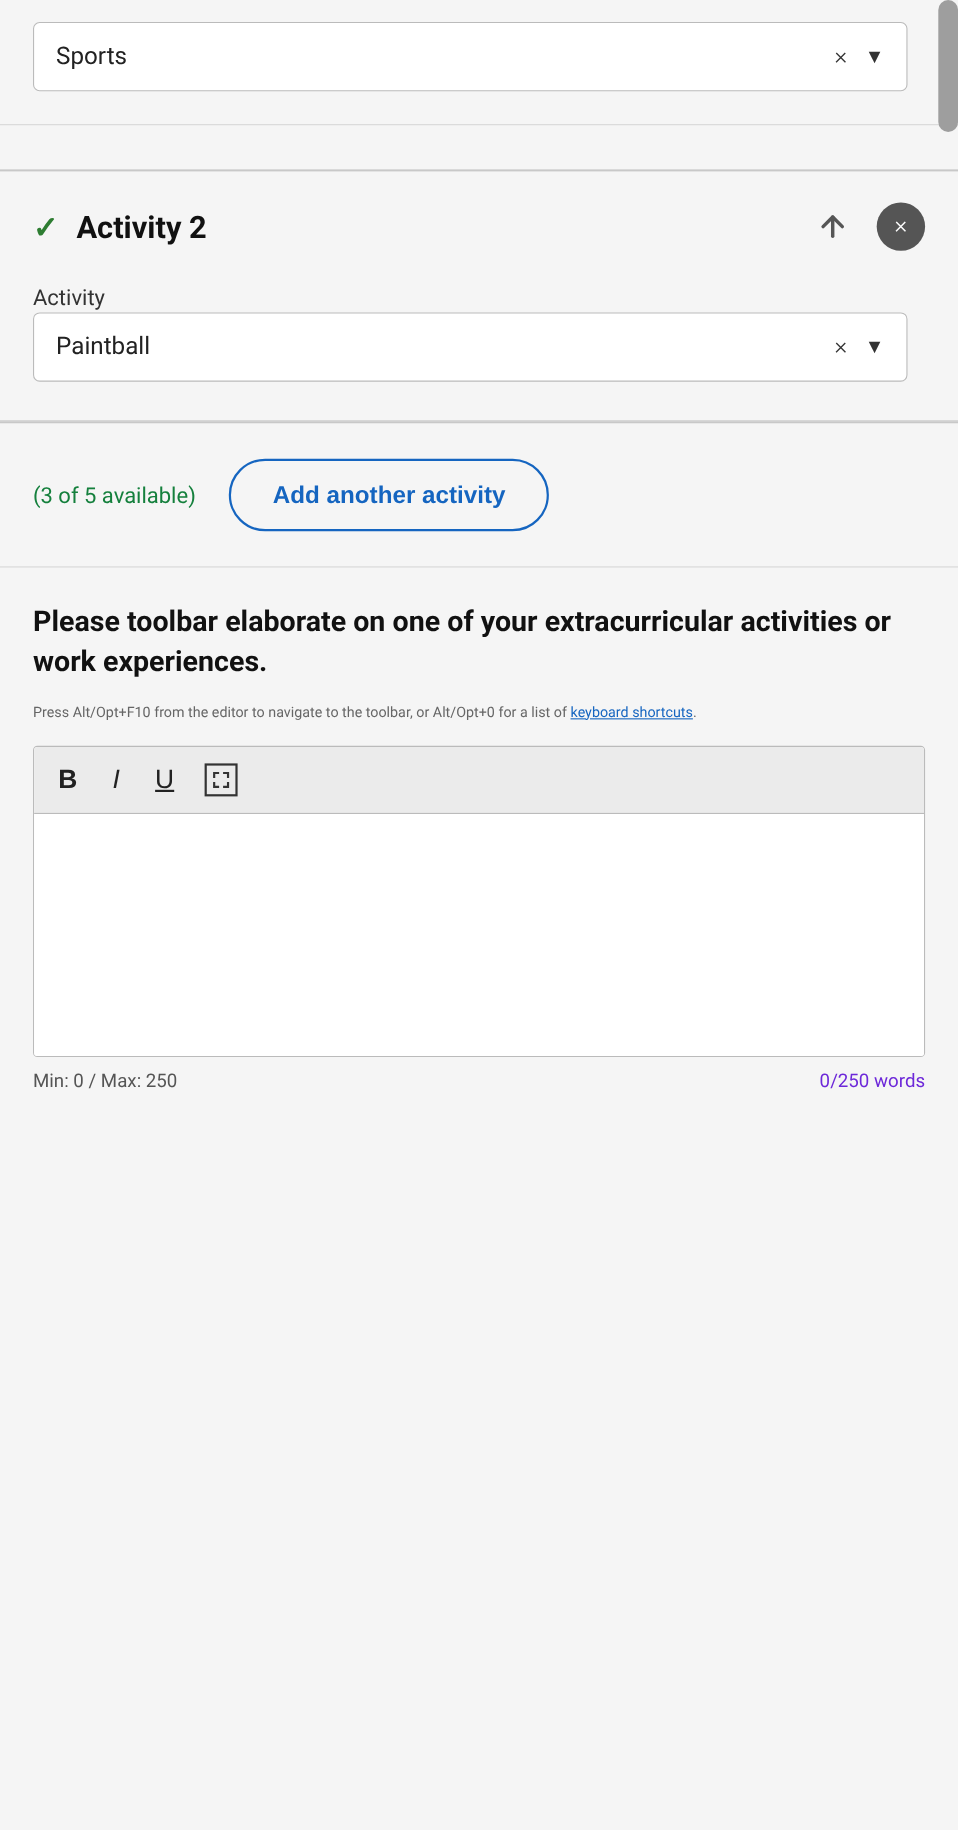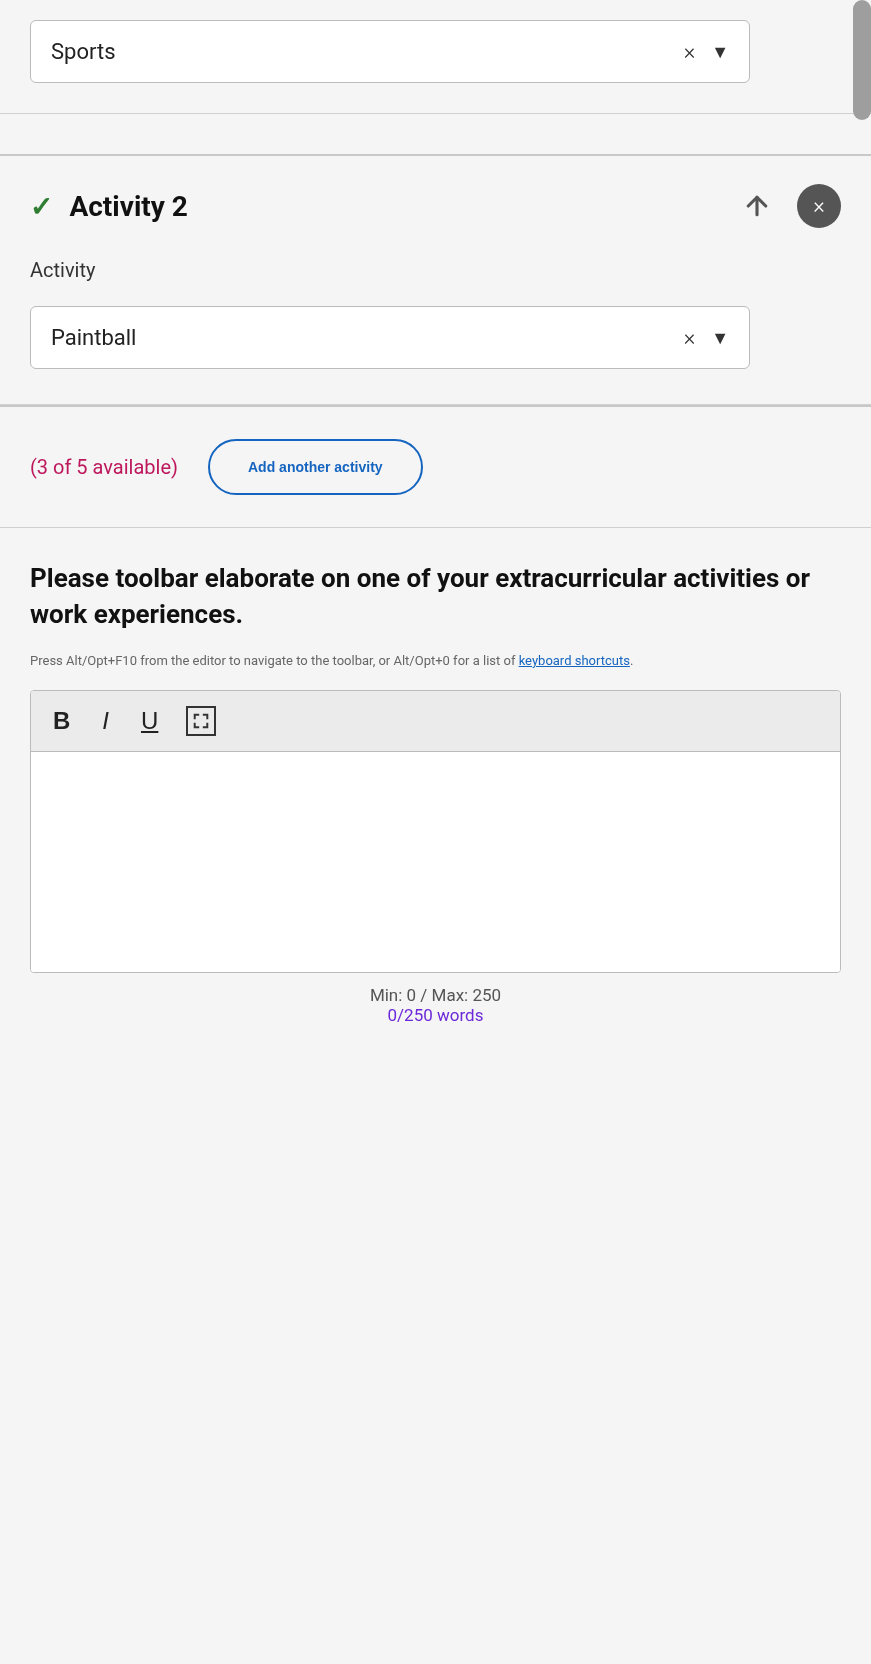--- a/index.html
+++ b/index.html
@@ -45,21 +45,21 @@
 
     .select-field {
       background: white;
       border: 1.5px solid #bbb;
       border-radius: 6px;
       padding: 18px 20px;
       display: flex;
       align-items: center;
       justify-content: space-between;
       cursor: pointer;
-      width: 720px;
+      width: 795px;
     }
 
     .select-field-text {
       font-size: 22px;
       color: #222;
     }
 
     .select-field-icons {
       display: flex;
       align-items: center;
@@ -153,46 +153,46 @@
     .icon-close-circle span {
       color: white;
       font-size: 22px;
       line-height: 1;
       font-weight: 300;
     }
 
     .field-label {
       font-size: 20px;
       color: #333;
-      margin-bottom: 24px;
+      margin-bottom: 2px;
     }
 
     
     .add-activity-section {
       background: #f5f5f5;
       padding: 32px 30px;
       border-bottom: 1px solid #d0d0d0;
       display: flex;
       align-items: center;
       gap: 30px;
     }
 
     .available-text {
       font-size: 20px;
-      color: #be185d;
+      color: #15803d;
       white-space: nowrap;
     }
 
     .add-activity-btn {
       border: 2.5px solid #1565c0;
       border-radius: 40px;
       padding: 18px 38px;
       background: transparent;
       color: #1565c0;
-      font-size: 14px;
+      font-size: 22px;
       font-weight: 600;
       cursor: pointer;
       white-space: nowrap;
     }
 
     
     .elaborate-section {
       background: #f5f5f5;
       padding: 32px 30px 30px 30px;
       flex: 1;
@@ -272,21 +272,20 @@
       min-height: 220px;
       background: white;
       padding: 16px;
     }
 
     .editor-footer {
       display: flex;
       justify-content: space-between;
       align-items: center;
       margin-top: 12px;
-      flex-direction: column;
     }
 
     .word-count-min {
       font-size: 17px;
       color: #555;
     }
 
     .word-count-current {
       font-size: 17px;
       color: #6d28d9;

